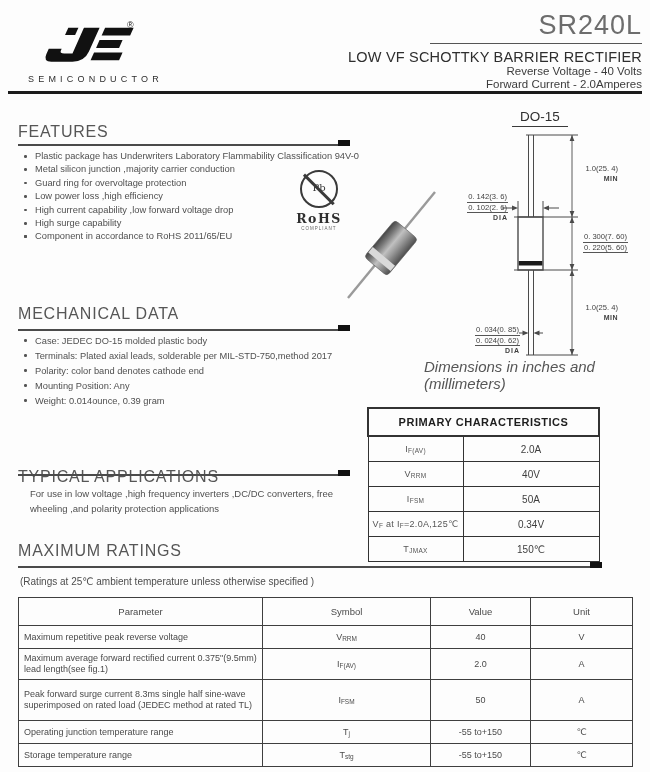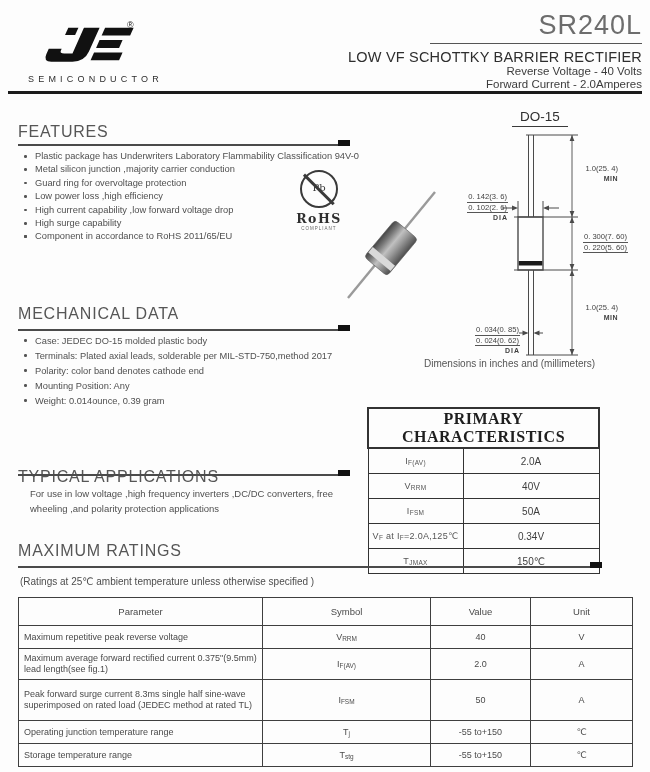--- a/index.html
+++ b/index.html
@@ -56,28 +56,28 @@
 
   
   .do15-title{position:absolute;left:512px;top:109px;width:56px;text-align:center;
               font-size:13.5px;color:#2f2f2f;padding-bottom:2px;
               border-bottom:1.5px solid #3a3a3a;}
   .dim{position:absolute;text-align:right;font-size:7.6px;line-height:9.5px;
        color:#3f3f3f;white-space:nowrap;}
   .dim .fr{display:inline-block;border-bottom:.8px solid #555;padding:0 1px;}
   .dim .dia{font-size:7px;letter-spacing:1px;font-weight:bold;}
   .dim .min{font-size:7px;letter-spacing:.5px;font-weight:bold;}
-  .pkg-caption{position:absolute;left:424px;top:358px;font-size:10px;color:#555;}
+  .pkg-caption{position:absolute;left:424px;top:358px;font-size:15px;color:#555;font-style:italic;}
 
   
   .pc-table{position:absolute;left:367px;top:407px;width:231px;border-collapse:collapse;
             table-layout:fixed;}
   .pc-table th,.pc-table td{border:1.5px solid #333;}
-  .pc-table th{height:24px;font-size:16px;letter-spacing:.5px;color:#1e1e1e;
-               border-width:2px;font-family:Liberation Serif, serif;}
+  .pc-table th{height:24px;font-size:11px;letter-spacing:.5px;color:#1e1e1e;
+               border-width:2px;}
   .pc-table td{height:22px;text-align:center;}
   .pc-sym{font-size:9px;color:#555;letter-spacing:.3px;}
   .pc-val{font-size:10px;color:#3e3e3e;}
   .sb{font-size:.72em;vertical-align:-.12em;}
 
   
   .mr-note{position:absolute;left:20px;top:576px;font-size:10px;color:#4d4d4d;}
   .mr-table{position:absolute;left:18px;top:597px;width:614px;border-collapse:collapse;
             table-layout:fixed;}
   .mr-table th,.mr-table td{border:1.2px solid #3f3f3f;}

